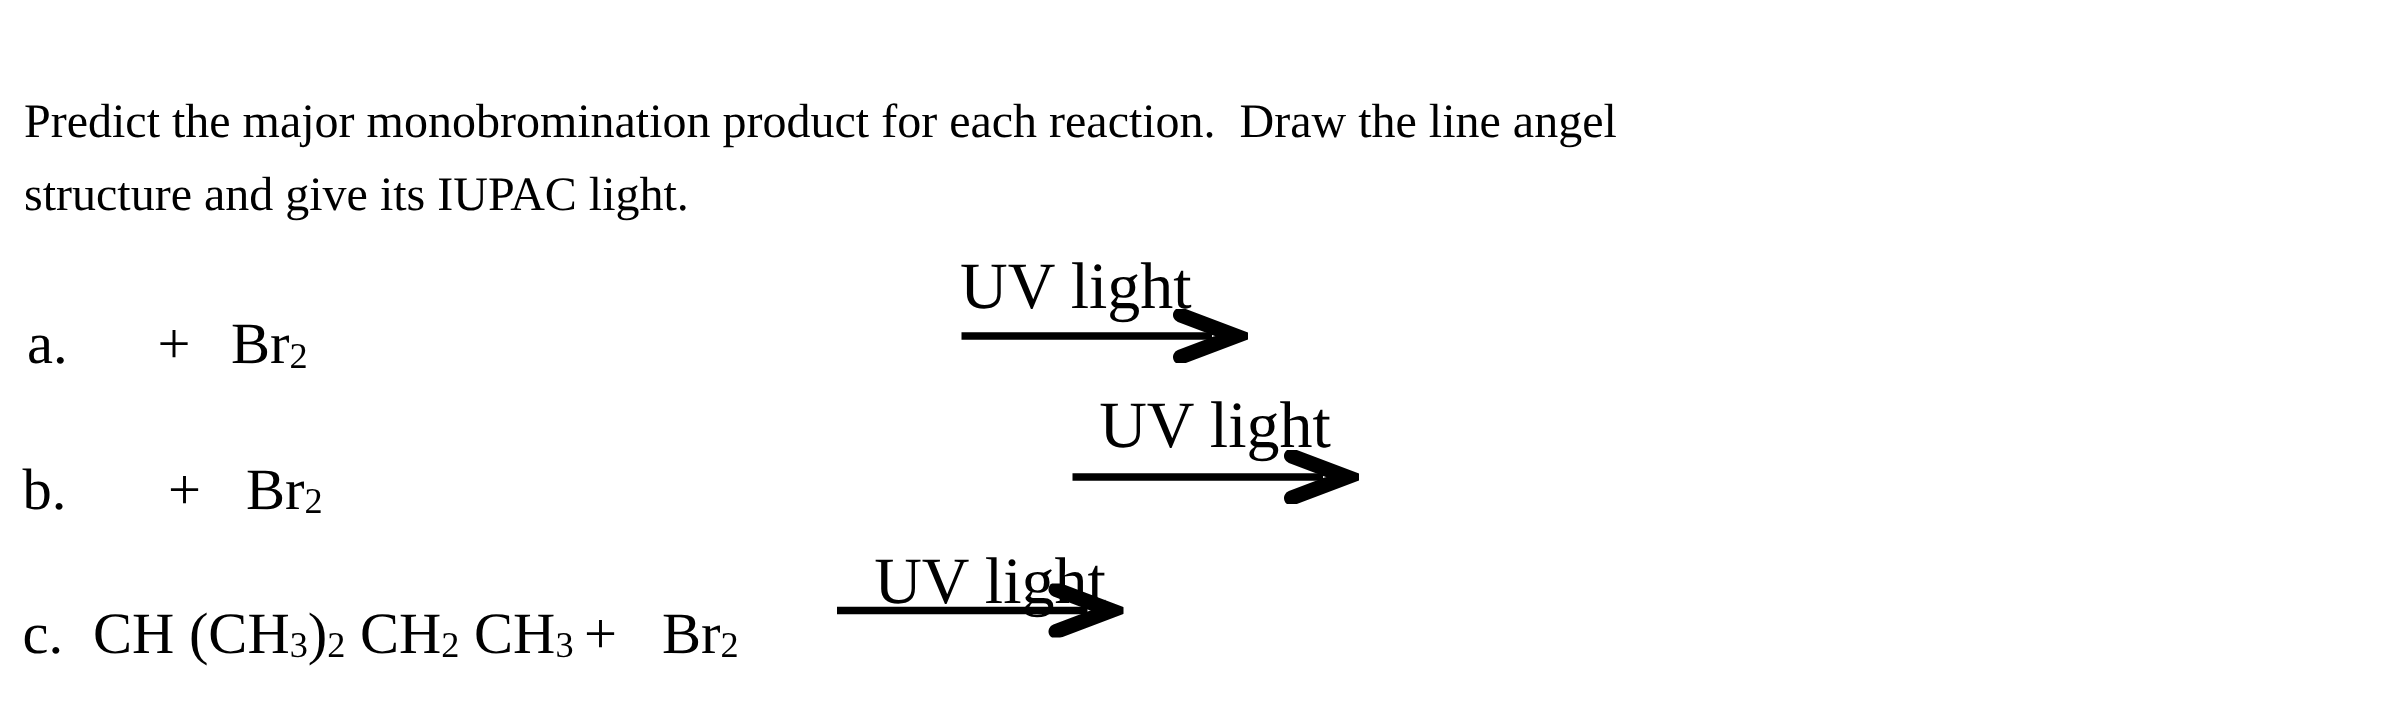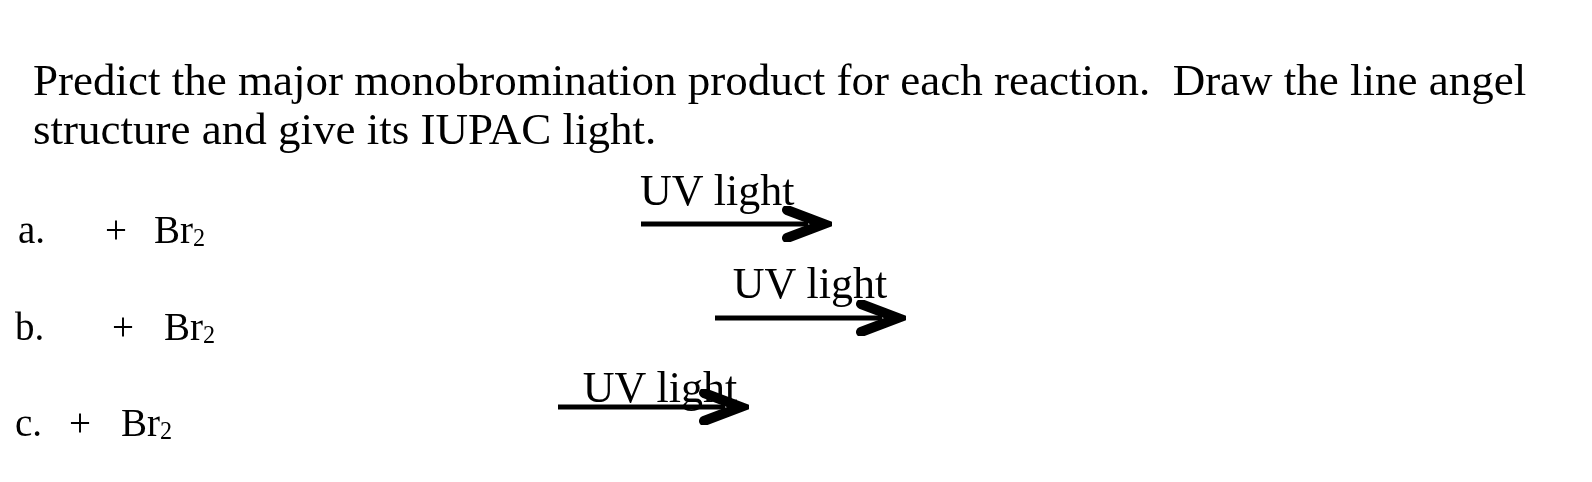--- a/index.html
+++ b/index.html
@@ -4,22 +4,22 @@
 <style>
   html,body{margin:0;padding:0;background:#ffffff;}
   .page{
     position:relative;
     width:1592px;height:482px;
     background:#ffffff;color:#000000;
     font-family:"Liberation Serif", serif;
     overflow:hidden;
   }
   .prompt{
-    position:absolute;left:33px;top:56px;
-    font-size:45px;line-height:49px;
+    position:absolute;left:16px;top:56px;
+    font-size:32px;line-height:49px;
   }
   .prompt-line{display:block;white-space:pre;}
 
   .rxn-row{
     position:absolute;
     display:flex;align-items:baseline;
     font-size:39px;line-height:44px;white-space:pre;
   }
   #row-a{left:18px;top:208px;}
   #row-b{left:15px;top:305px;}
@@ -78,20 +78,21 @@
   <div class="arrow-group" id="arrow-b">
     <span class="uv-label">UV light</span>
     <svg class="arrow-svg" width="192" height="36" viewBox="0 0 192 36" aria-hidden="true">
       <line x1="1" y1="18" x2="168" y2="18" stroke="#000" stroke-width="5"></line>
       <polyline points="147,4 184,18 147,32" fill="none" stroke="#000" stroke-width="10" stroke-linecap="round" stroke-linejoin="miter" stroke-miterlimit="12"></polyline>
     </svg>
   </div>
 
   <div class="rxn-row" id="row-c">
     <span class="rxn-label">c.</span>
+    <span class="formula">CH (CH<sub>3</sub>)<sub>2</sub> CH<sub>2</sub> CH<sub>3</sub></span>
     <span class="plus">+</span>
     <span class="formula">Br<sub>2</sub></span>
   </div>
   <div class="arrow-group" id="arrow-c">
     <span class="uv-label">UV light</span>
     <svg class="arrow-svg" width="192" height="36" viewBox="0 0 192 36" aria-hidden="true">
       <line x1="1" y1="18" x2="168" y2="18" stroke="#000" stroke-width="5"></line>
       <polyline points="147,4 184,18 147,32" fill="none" stroke="#000" stroke-width="10" stroke-linecap="round" stroke-linejoin="miter" stroke-miterlimit="12"></polyline>
     </svg>
   </div>

